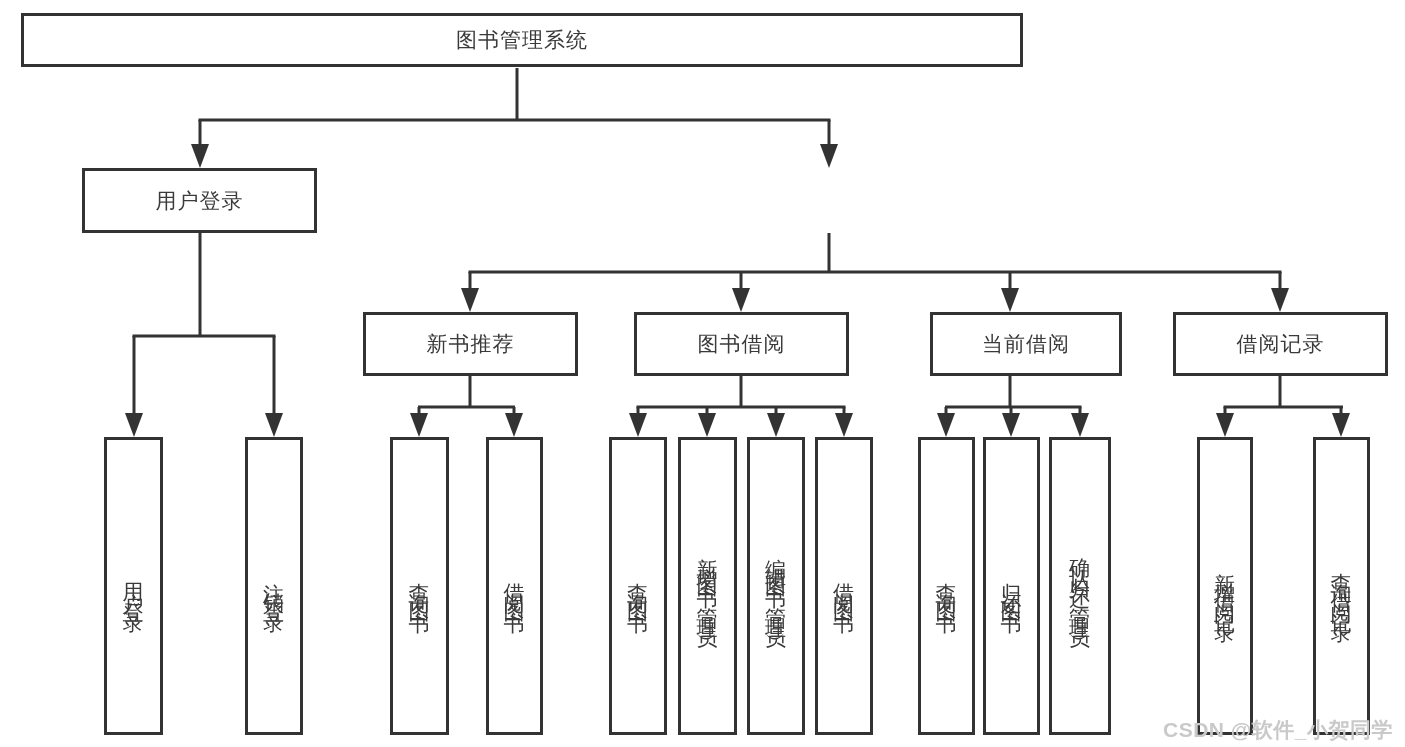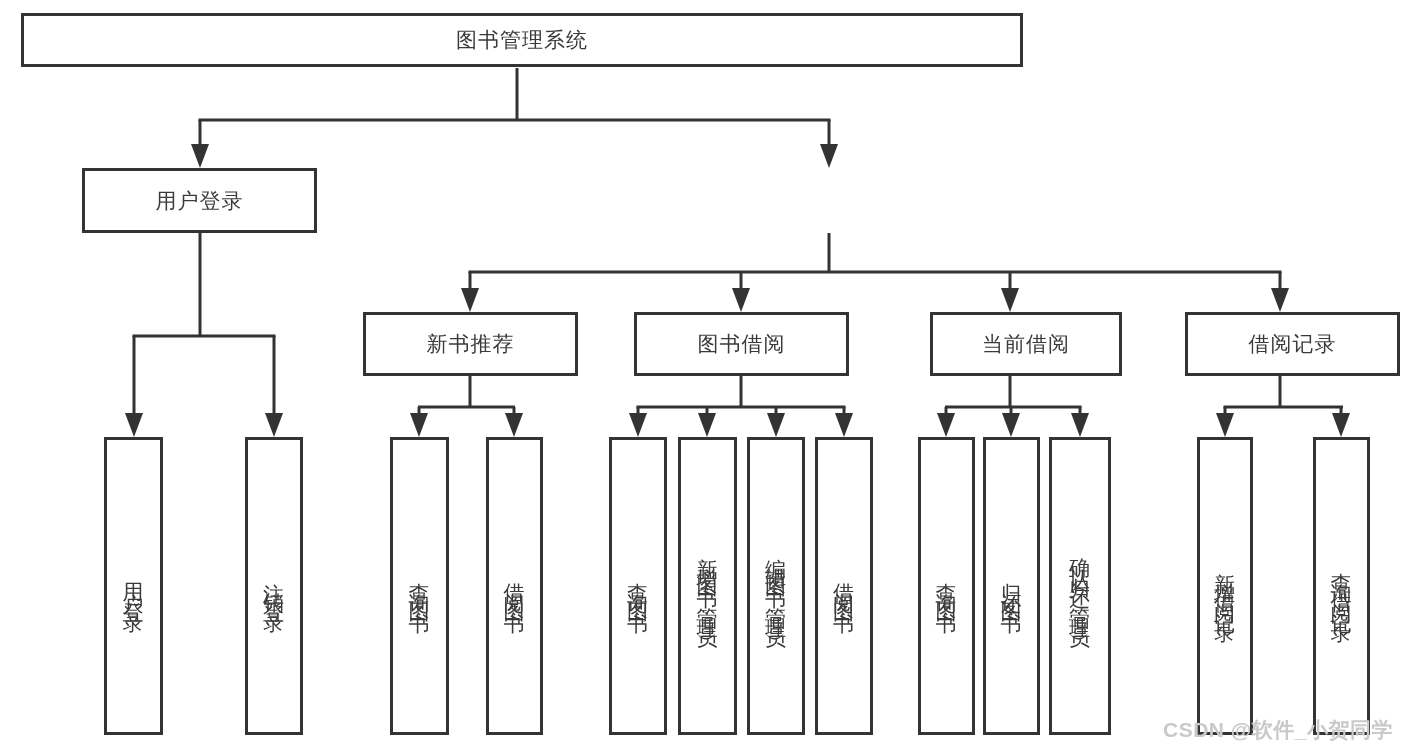--- a/index.html
+++ b/index.html
@@ -129,21 +129,21 @@
     </g>
   </svg>
 
   <div class="node h" style="left:21px;top:13px;width:1002px;height:54px;text-align:center;">图书管理系统</div>
 
   <div class="node h" style="left:82px;top:168px;width:235px;height:65px;">用户登录</div>
 
   <div class="node h" style="left:363px;top:312px;width:215px;height:64px;">新书推荐</div>
   <div class="node h" style="left:634px;top:312px;width:215px;height:64px;">图书借阅</div>
   <div class="node h" style="left:930px;top:312px;width:192px;height:64px;">当前借阅</div>
-  <div class="node h" style="left:1173px;top:312px;width:215px;height:64px;margin-left:12px;">借阅记录</div>
+  <div class="node h" style="left:1173px;top:312px;width:215px;height:64px;">借阅记录</div>
 
   <div class="node leaf" style="left:104px;top:437px;width:59px;height:298px;">
     <span>用户登录</span>
   </div>
   <div class="node leaf" style="left:245px;top:437px;width:58px;height:298px;">
     <span>注销登录</span>
   </div>
 
   <div class="node leaf" style="left:390px;top:437px;width:59px;height:298px;">
     <span>查询图书</span>

